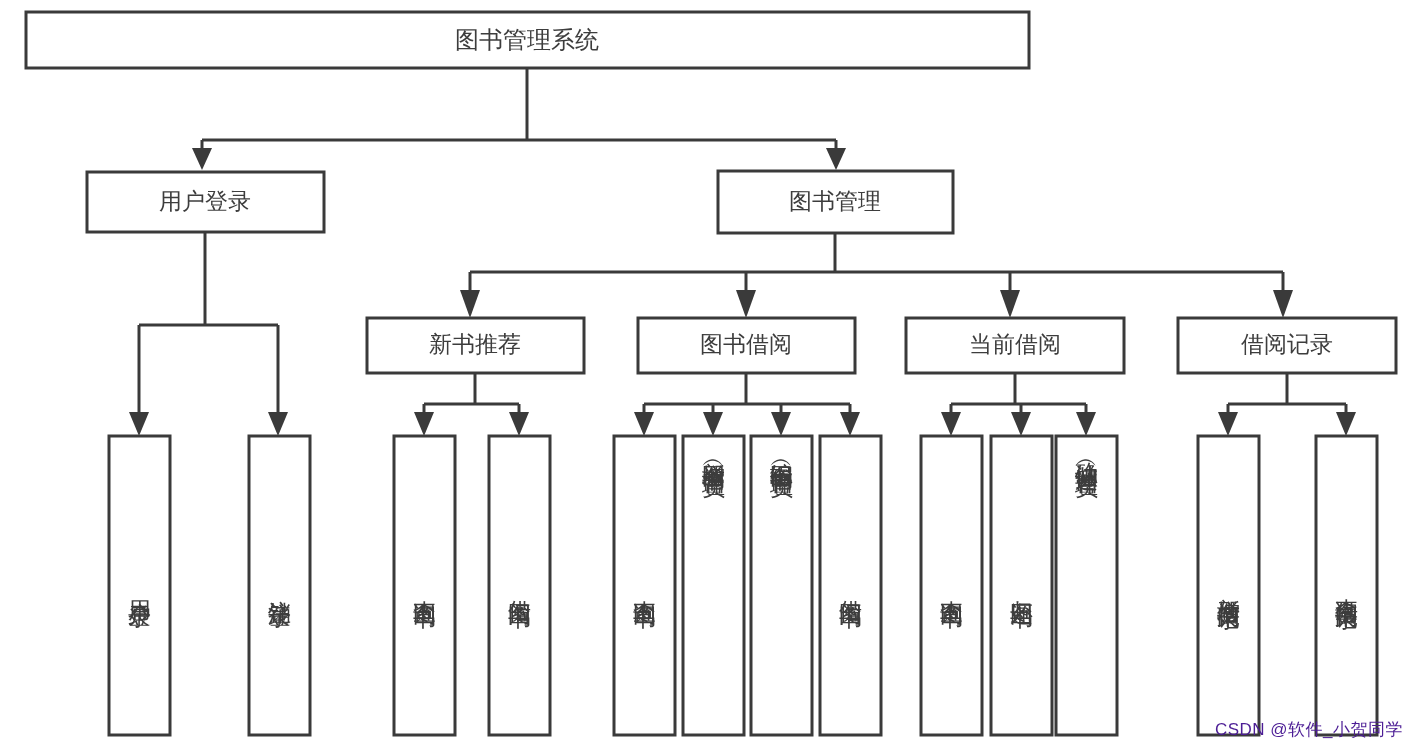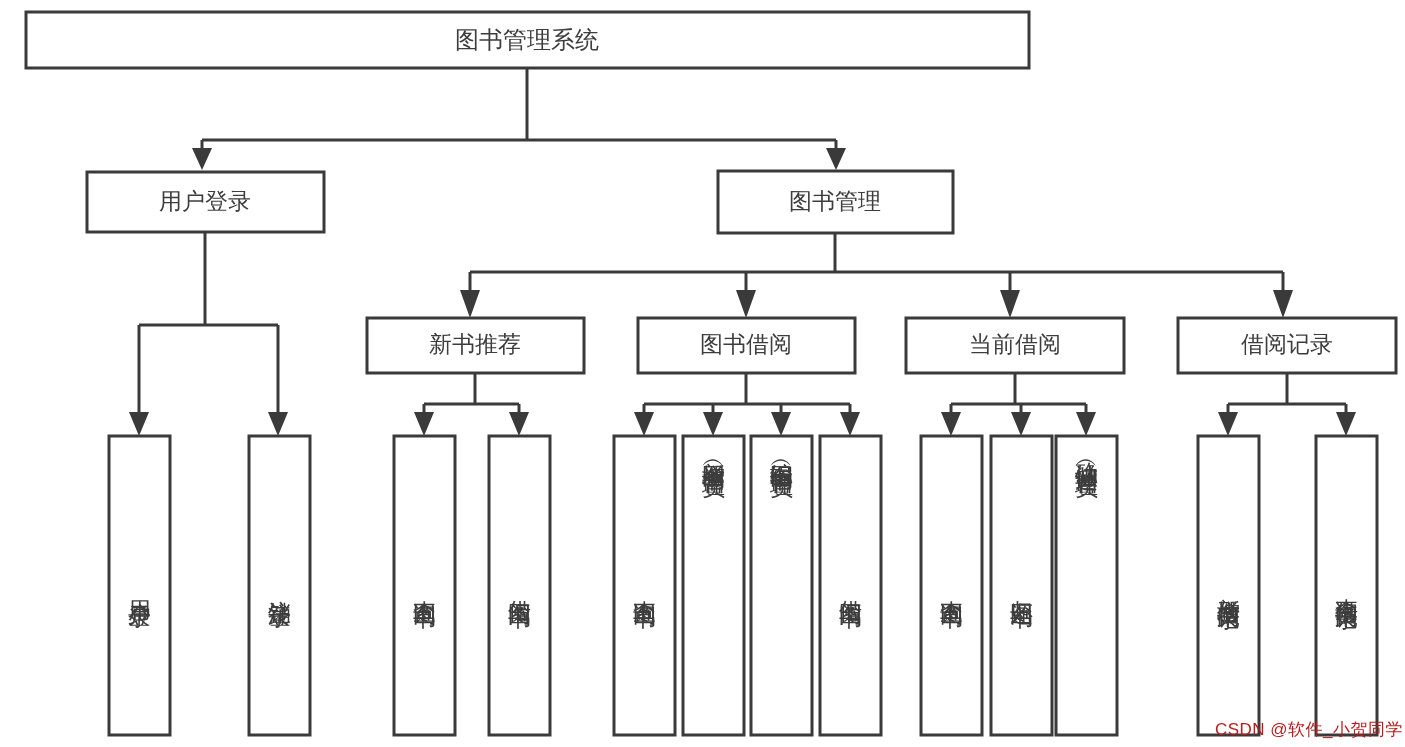--- a/index.html
+++ b/index.html
@@ -71,21 +71,21 @@
     color: #3d3d3d;
     letter-spacing: 2px;
     white-space: nowrap;
   }
   #watermark {
     position: absolute;
     right: 8px;
     bottom: 6px;
     font-family: "Liberation Sans", "DejaVu Sans", sans-serif;
     font-size: 17px;
-    color: #b91c1c;
+    color: #4c1d95;
     letter-spacing: 0.5px;
     white-space: nowrap;
   }
 </style>
 </head>
 <body>
 
 <div id="diagram-root">
 
   <svg class="flow" viewBox="0 0 1405 747" xmlns="http://www.w3.org/2000/svg">

